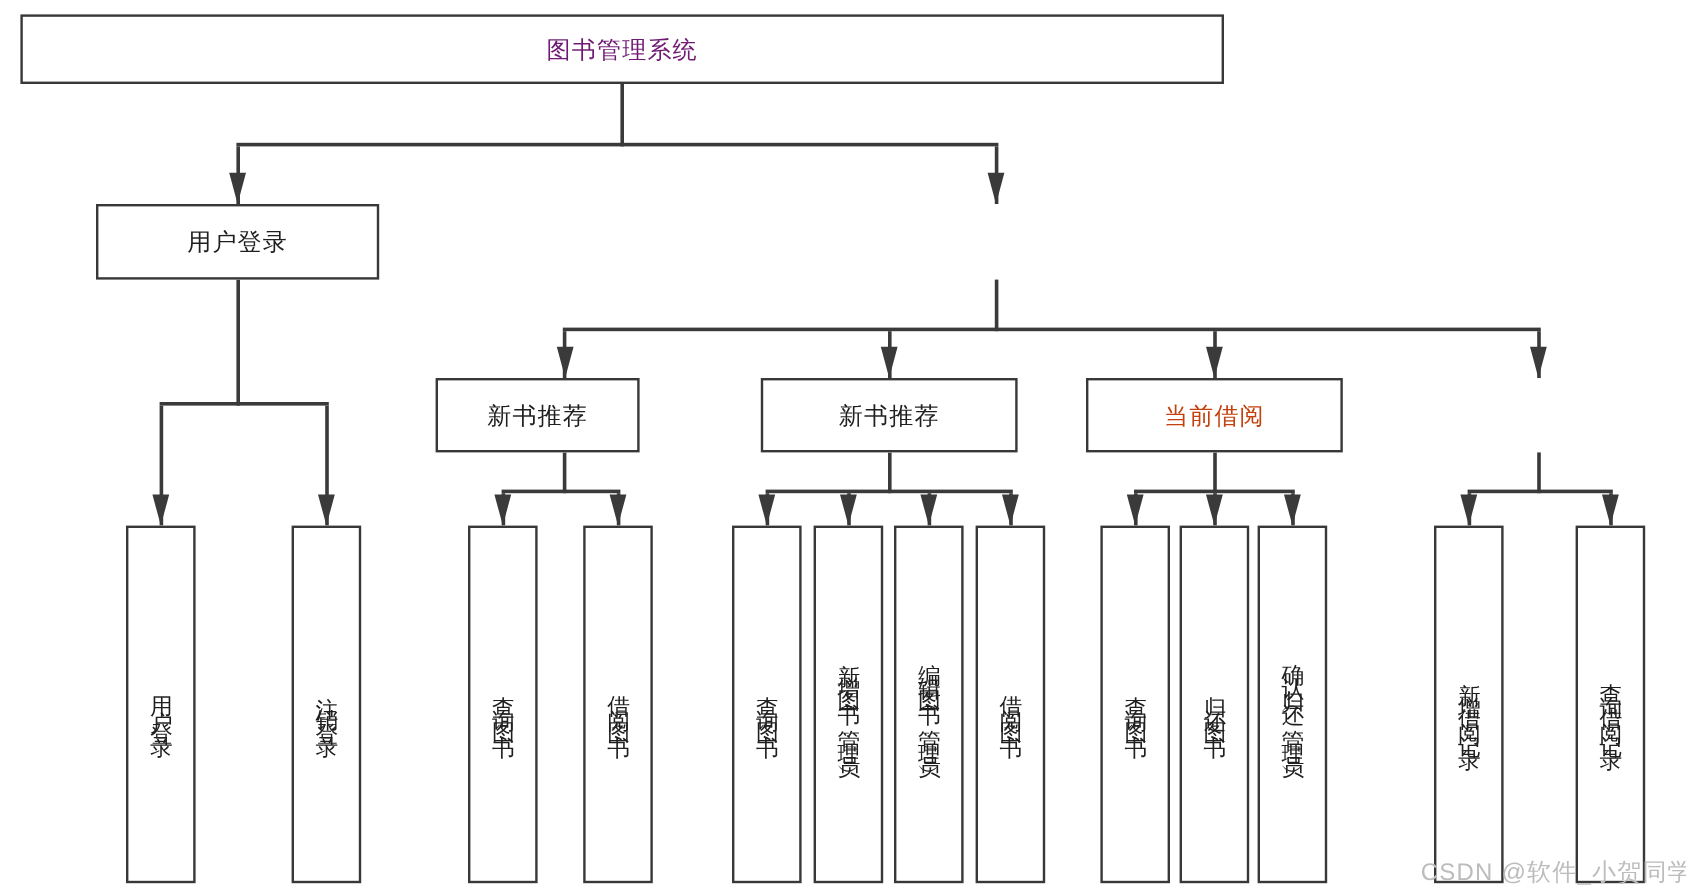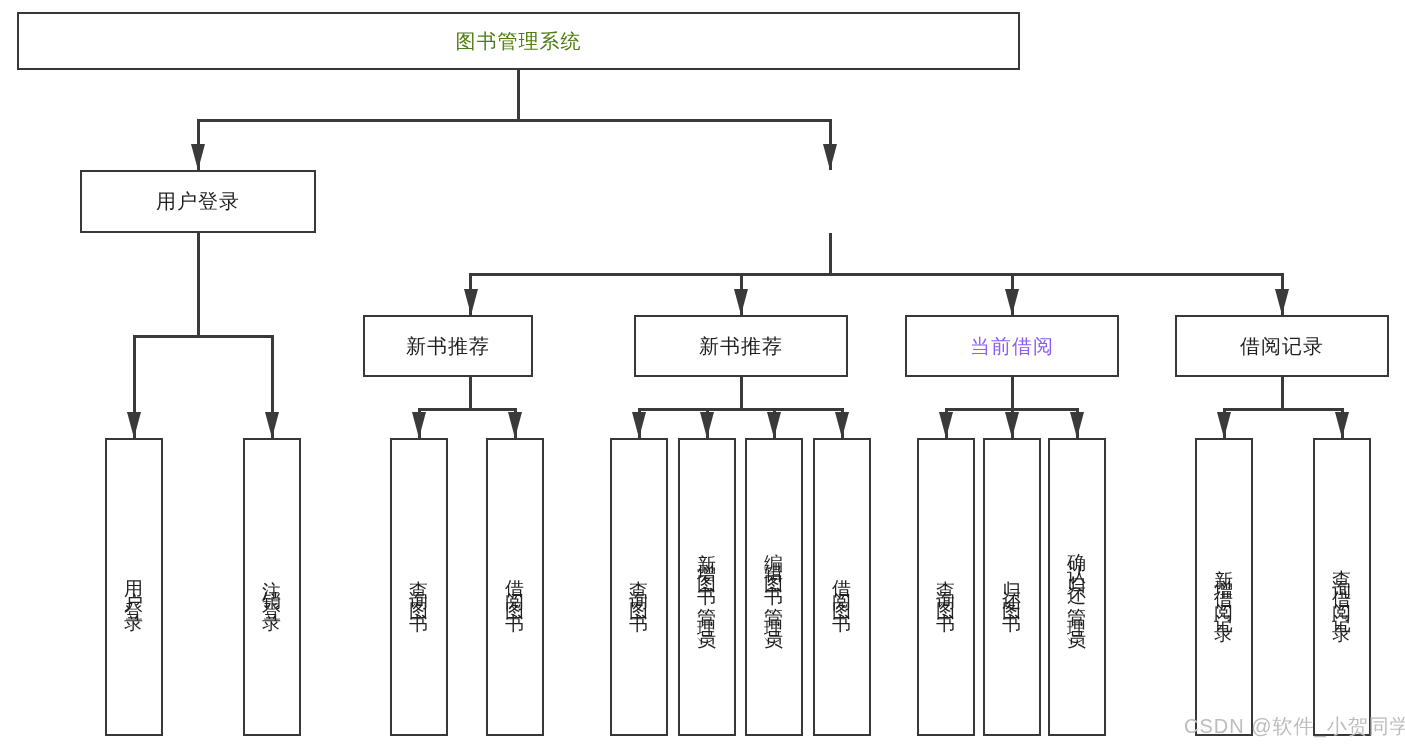--- a/index.html
+++ b/index.html
@@ -62,37 +62,34 @@
     color: #bcbcbc;
     white-space: nowrap;
     z-index: 5;
   }
 </style>
 </head>
 <body>
 
 <div id="canvas" style="background: rgb(255, 255, 255);">
   <span class="watermark" style="color: rgb(188, 188, 188);">CSDN @软件_小贺同学</span>
-<div class="node h" style="left: 17px; top: 12px; width: 1003px; height: 58px; border-color: rgb(56, 56, 56); color: #4d7c0f;">
+<div class="node h" style="left: 17px; top: 12px; width: 1003px; height: 58px; border-color: rgb(56, 56, 56); color: #701a75;">
       <span class="lbl">图书管理系统</span>
     </div>
     <div class="node h" style="left: 80px; top: 170px; width: 236px; height: 63px; border-color: rgb(56, 56, 56); color: rgb(31, 31, 31);">
       <span class="lbl">用户登录</span>
     </div>
     <div class="node h" style="left: 363px; top: 315px; width: 170px; height: 62px; border-color: rgb(56, 56, 56); color: rgb(31, 31, 31);">
       <span class="lbl">新书推荐</span>
     </div>
     <div class="node h" style="left: 634px; top: 315px; width: 214px; height: 62px; border-color: rgb(56, 56, 56); color: rgb(31, 31, 31);">
       <span class="lbl">新书推荐</span>
     </div>
-    <div class="node h" style="left: 905px; top: 315px; width: 214px; height: 62px; border-color: rgb(56, 56, 56); color: #8b5cf6;">
+    <div class="node h" style="left: 905px; top: 315px; width: 214px; height: 62px; border-color: rgb(56, 56, 56); color: #c2410c;">
       <span class="lbl">当前借阅</span>
-    </div>
-    <div class="node h" style="left: 1175px; top: 315px; width: 214px; height: 62px; border-color: rgb(56, 56, 56); color: rgb(31, 31, 31);">
-      <span class="lbl">借阅记录</span>
     </div>
     <div class="node v" style="left: 105px; top: 438px; width: 58px; height: 298px; border-color: rgb(56, 56, 56); color: rgb(31, 31, 31);">
       <span class="lbl">用户登录</span>
     </div>
     <div class="node v" style="left: 243px; top: 438px; width: 58px; height: 298px; border-color: rgb(56, 56, 56); color: rgb(31, 31, 31);">
       <span class="lbl">注销登录</span>
     </div>
     <div class="node v" style="left: 390px; top: 438px; width: 58px; height: 298px; border-color: rgb(56, 56, 56); color: rgb(31, 31, 31);">
       <span class="lbl">查询图书</span>
     </div>

